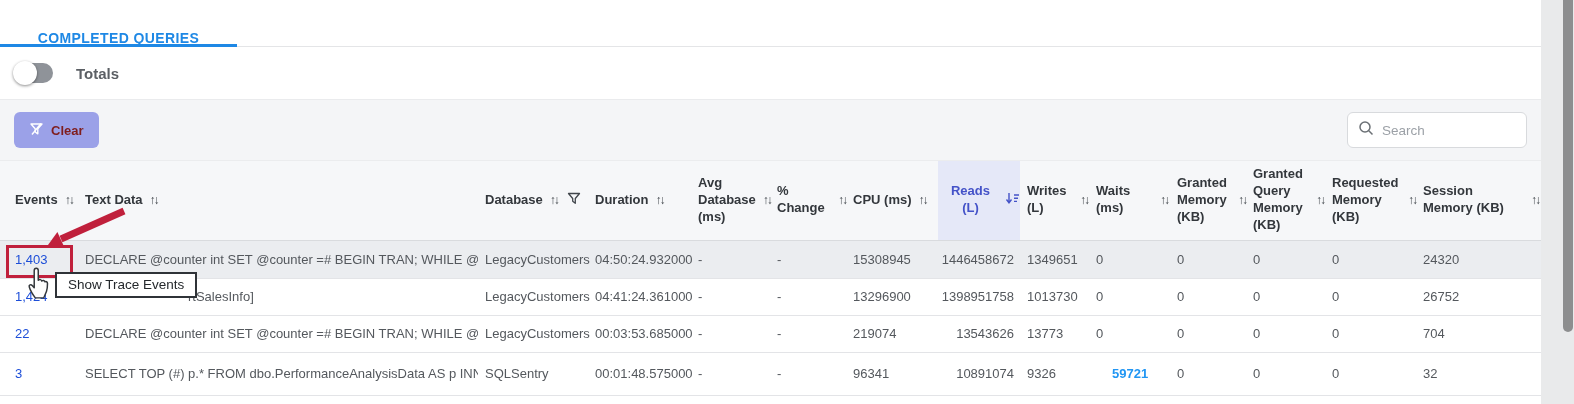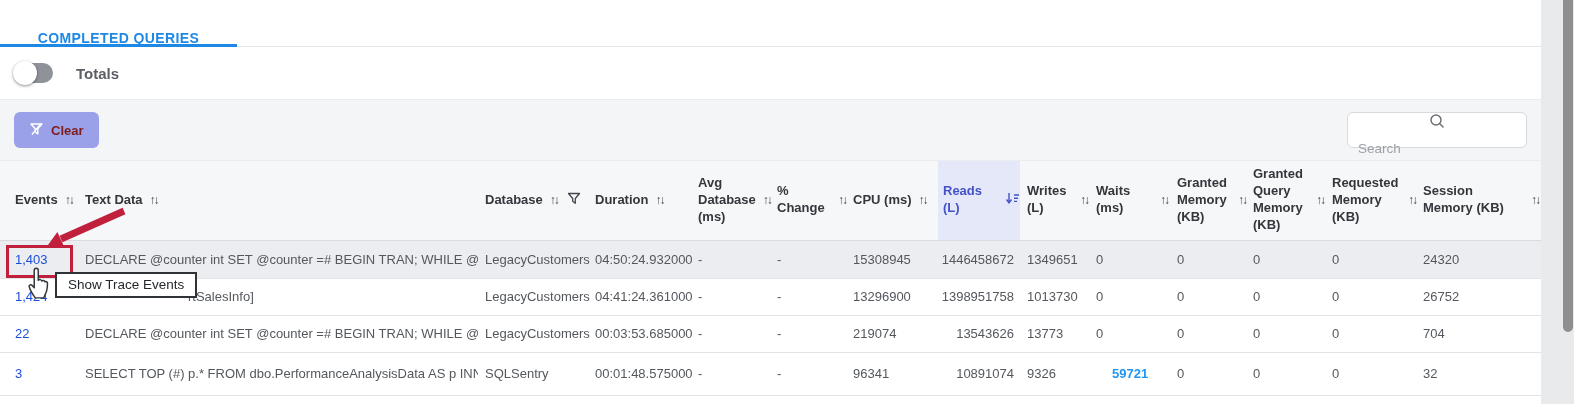--- a/index.html
+++ b/index.html
@@ -23,21 +23,21 @@
   .toggle .knob { position:absolute; left:-2px; top:-2px; width:24px; height:24px; border-radius:50%;
                   background:#fff; box-shadow:0 1px 3px rgba(0,0,0,.45); }
   .totals-label { font-weight:700; font-size:15px; color:#5B5F64; }
 
   
   .toolbar { width:1541px; height:61px; background:#F4F5F7; border-bottom:1px solid #EBECEE;
              display:flex; align-items:center; justify-content:space-between; padding:0 14px; }
   .clear-btn { height:36px; padding:0 15px; border:none; border-radius:6px; background:#9BA1E8; color:#7f1d1d;
                font-family:inherit; font-weight:700; font-size:13px; display:flex; align-items:center; gap:7px; cursor:pointer; }
   .search-box { width:180px; height:36px; background:#fff; border:1px solid #D8DADD; border-radius:6px;
-                display:flex; align-items:center; padding:0 10px; gap:8px;flex-direction:column; }
+                display:flex; align-items:center; padding:0 10px; gap:8px; }
   .search-box input { border:none; outline:none; width:100%; font-family:inherit; font-size:13.5px; color:#33373B; background:transparent; }
   .search-box input::placeholder { color:#9CA1A7; }
 
   
   table { width:1541px; border-collapse:collapse; table-layout:fixed; }
   thead th { height:79px; background:#F6F7F9; border-bottom:1px solid #D9DBDE; vertical-align:middle;
              text-align:left; font-size:13px; font-weight:700; color:#33373C; }
   .hwrap { display:flex; align-items:center; gap:7px; }
   .hlabel { line-height:1.3; }
   .sort-icon { font-size:12px; font-weight:700; color:#41464C; letter-spacing:-2px; white-space:nowrap; padding-right:2px; }
@@ -47,21 +47,21 @@
   tbody tr.r1 { height:38px; background:#EBEDF0; }
   tbody tr.r2 { height:37px; }
   tbody tr.r3 { height:37px; }
   tbody tr.r4 { height:43px; }
   th:nth-child(1),  td:nth-child(1)  { padding-left:15px; }
   th:nth-child(3),  td:nth-child(3)  { padding-left:7px; }
   th:nth-child(4),  td:nth-child(4)  { padding-left:5px; }
   th:nth-child(5),  td:nth-child(5)  { padding-left:5px; }
   th:nth-child(6),  td:nth-child(6)  { padding-left:5px; }
   th:nth-child(7),  td:nth-child(7)  { padding-left:5px; }
-  th:nth-child(8)  { padding-left:5px; }
+  th:nth-child(8)  { padding-left:5px;text-align:center; }
   td:nth-child(8)  { text-align:right; padding-right:6px; }
   th:nth-child(9),  td:nth-child(9)  { padding-left:7px; }
   th:nth-child(10), td:nth-child(10) { padding-left:6px; }
   th:nth-child(11), td:nth-child(11) { padding-left:7px; }
   th:nth-child(12), td:nth-child(12) { padding-left:5px; }
   th:nth-child(13), td:nth-child(13) { padding-left:6px;margin-left:20px; }
   th:nth-child(14), td:nth-child(14) { padding-left:5px; }
   .link { color:#1d4ed8; cursor:pointer; }
   .waits-link { color:#2196F3; font-weight:700; padding-left:22px !important; }
   td.occluded { padding-left:103px; }

